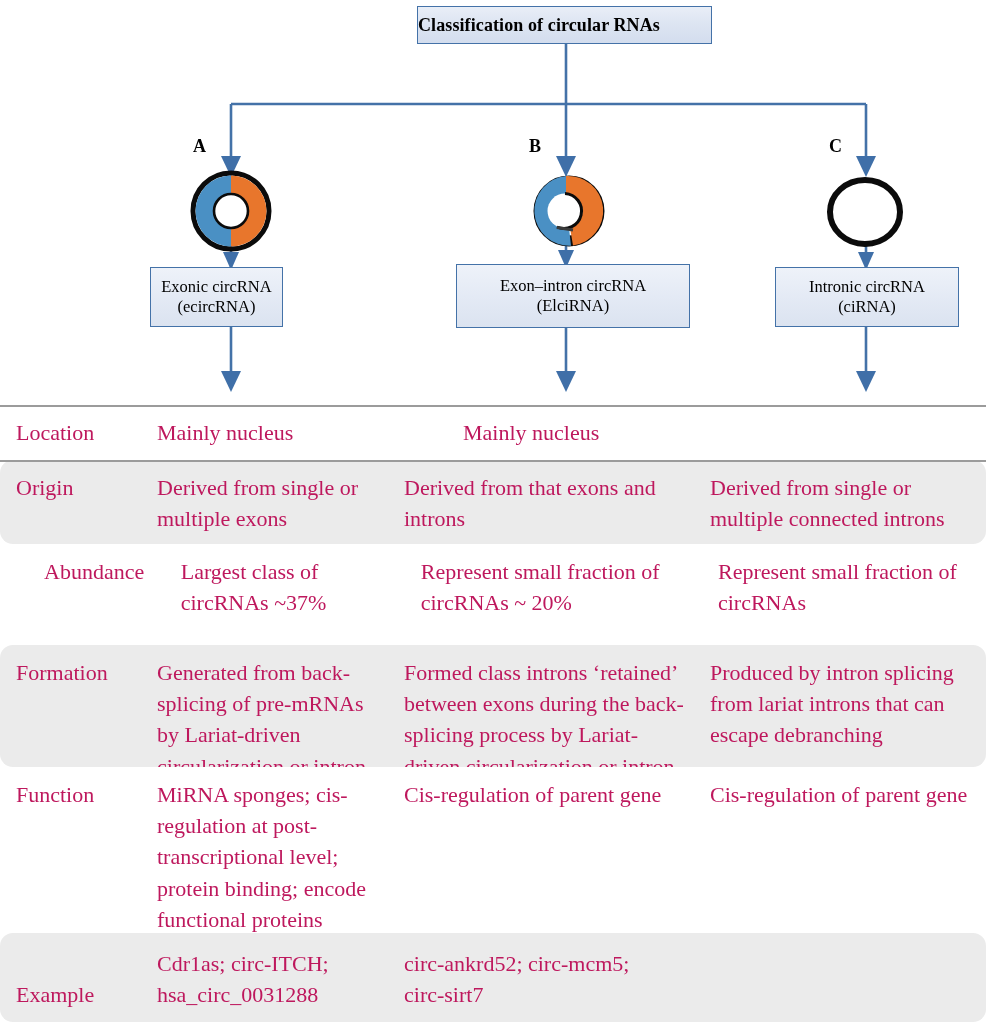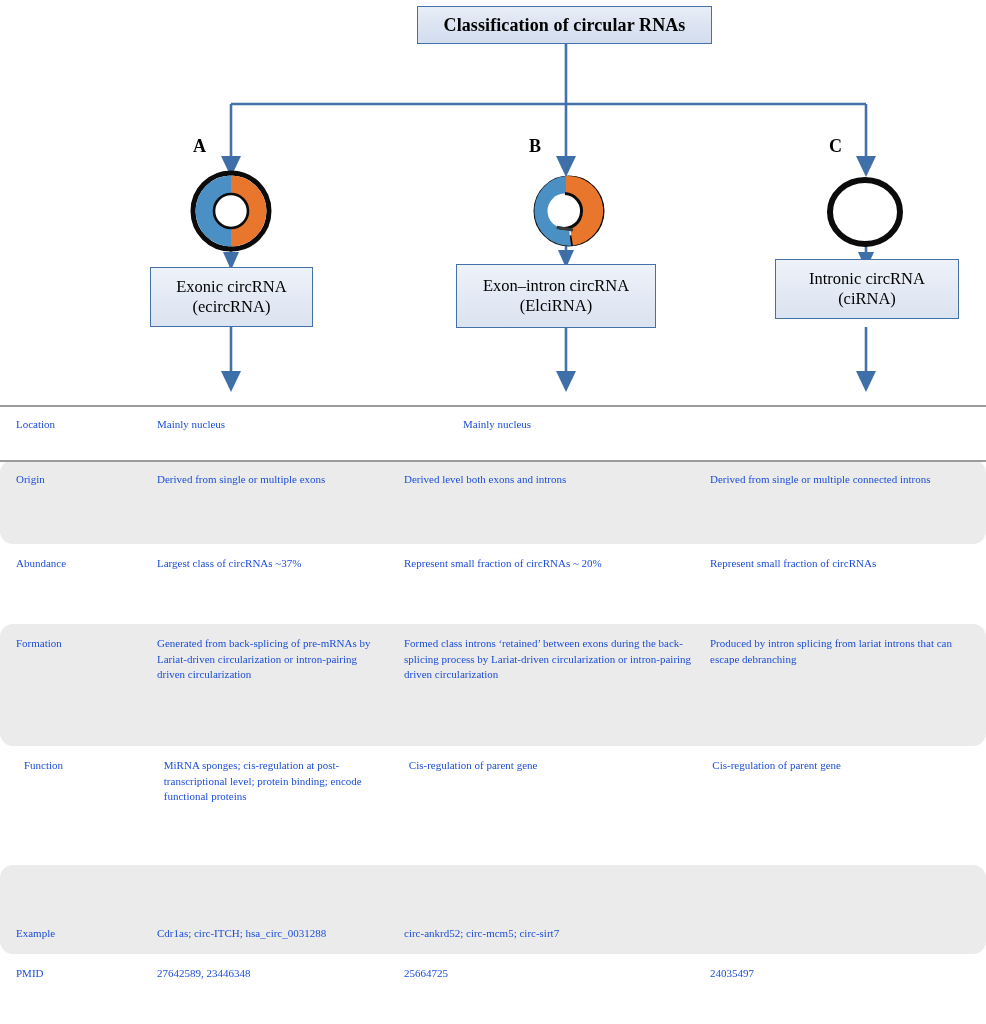--- a/index.html
+++ b/index.html
@@ -21,21 +21,20 @@
     position: absolute;
     left: 417px;
     top: 6px;
     width: 295px;
     height: 38px;
     box-sizing: border-box;
     border: 1.6px solid #4472a8;
     background: linear-gradient(to bottom, #e9eef7 0%, #dde5f2 45%, #d3ddee 100%);
     display: flex;
     align-items: center;
-    justify-content: center;
     font-weight: bold;
     font-size: 18px;
     letter-spacing: 0.1px;
     color: #000;
   }
 
   
   .connectors {
     position: absolute;
     left: 0;
@@ -72,23 +71,23 @@
     background: linear-gradient(to bottom, #eef2f9 0%, #e4eaf5 50%, #dbe3f0 100%);
     display: flex;
     flex-direction: column;
     align-items: center;
     justify-content: center;
     font-size: 16.5px;
     line-height: 1.24;
     color: #000;
     text-align: center;
   }
-  .lb-a { left: 150px; top: 267px; width: 163px; height: 60px; }
-  .lb-b { left: 456px; top: 264px; width: 200px; height: 64px; }
-  .lb-c { left: 775px; top: 259px; width: 184px; height: 60px; }
+  .lb-a { left: 150px; top: 267px; width: 133px; height: 60px; }
+  .lb-b { left: 456px; top: 264px; width: 234px; height: 64px; }
+  .lb-c { left: 775px; top: 267px; width: 184px; height: 60px; }
 
   
   .table {
     position: absolute;
     left: 0;
     top: 405px;
     width: 986px;
   }
   .trow {
     position: relative;
@@ -100,23 +99,23 @@
 
   .rule-top {
     position: absolute;
     left: 0; right: 0; top: 0;
     height: 2px;
     background: #9b9b9b;
   }
 
   .cell {
     box-sizing: border-box;
-    font-size: 11px;
+    font-size: 22px;
     line-height: 1.42;
-    color: #1d4ed8;
+    color: #be185d;
     padding-top: 12px;
     padding-bottom: 12px;
     white-space: pre-line;
   }
   .c-label { width: 157px; padding-left: 16px; }
   .c-1 { width: 247px; padding-right: 18px; }
   .c-2 { width: 306px; padding-right: 18px; }
   .c-3 { width: 276px; padding-right: 14px; }
 </style>
 </head>
@@ -215,39 +214,39 @@
     <div class="rule-top"></div>
     <div class="cell c-label">Location</div>
     <div class="cell c-2">Mainly nucleus</div>
     <div class="cell c-3">Mainly nucleus</div>
   </div>
 
   <div class="trow shaded" style="height:84px;">
     <div class="rule-top"></div>
     <div class="cell c-label">Origin</div>
     <div class="cell c-1">Derived from single or multiple exons</div>
-    <div class="cell c-2">Derived level both exons and introns</div>
+    <div class="cell c-2">Derived from that exons and introns</div>
     <div class="cell c-3">Derived from single or multiple connected introns</div>
   </div>
 
-  <div class="trow plain" style="height:80px;">
+  <div class="trow plain" style="height:101px;padding-left:28px;">
     <div class="cell c-label">Abundance</div>
     <div class="cell c-1">Largest class of circRNAs ~37%</div>
     <div class="cell c-2">Represent small fraction of circRNAs ~ 20%</div>
     <div class="cell c-3">Represent small fraction of circRNAs</div>
   </div>
 
   <div class="trow shaded" style="height:122px;">
     <div class="cell c-label">Formation</div>
     <div class="cell c-1">Generated from back-splicing of pre-mRNAs by Lariat-driven circularization or intron-pairing driven circularization</div>
     <div class="cell c-2">Formed class introns ‘retained’ between exons during the back-splicing process by Lariat-driven circularization or intron-pairing driven circularization</div>
     <div class="cell c-3">Produced by intron splicing from lariat introns that can escape debranching</div>
   </div>
 
-  <div class="trow plain" style="height:119px;padding-left:8px;">
+  <div class="trow plain" style="height:166px;">
     <div class="cell c-label">Function</div>
     <div class="cell c-1">MiRNA sponges; cis-regulation at post-transcriptional level; protein binding; encode functional proteins</div>
     <div class="cell c-2">Cis-regulation of parent gene</div>
     <div class="cell c-3">Cis-regulation of parent gene</div>
   </div>
 
   <div class="trow shaded" style="height:89px;align-items:flex-end;">
     <div class="cell c-label">Example</div>
     <div class="cell c-1">Cdr1as; circ-ITCH; hsa_circ_0031288</div>
     <div class="cell c-3">circ-ankrd52; circ-mcm5; circ-sirt7</div>

